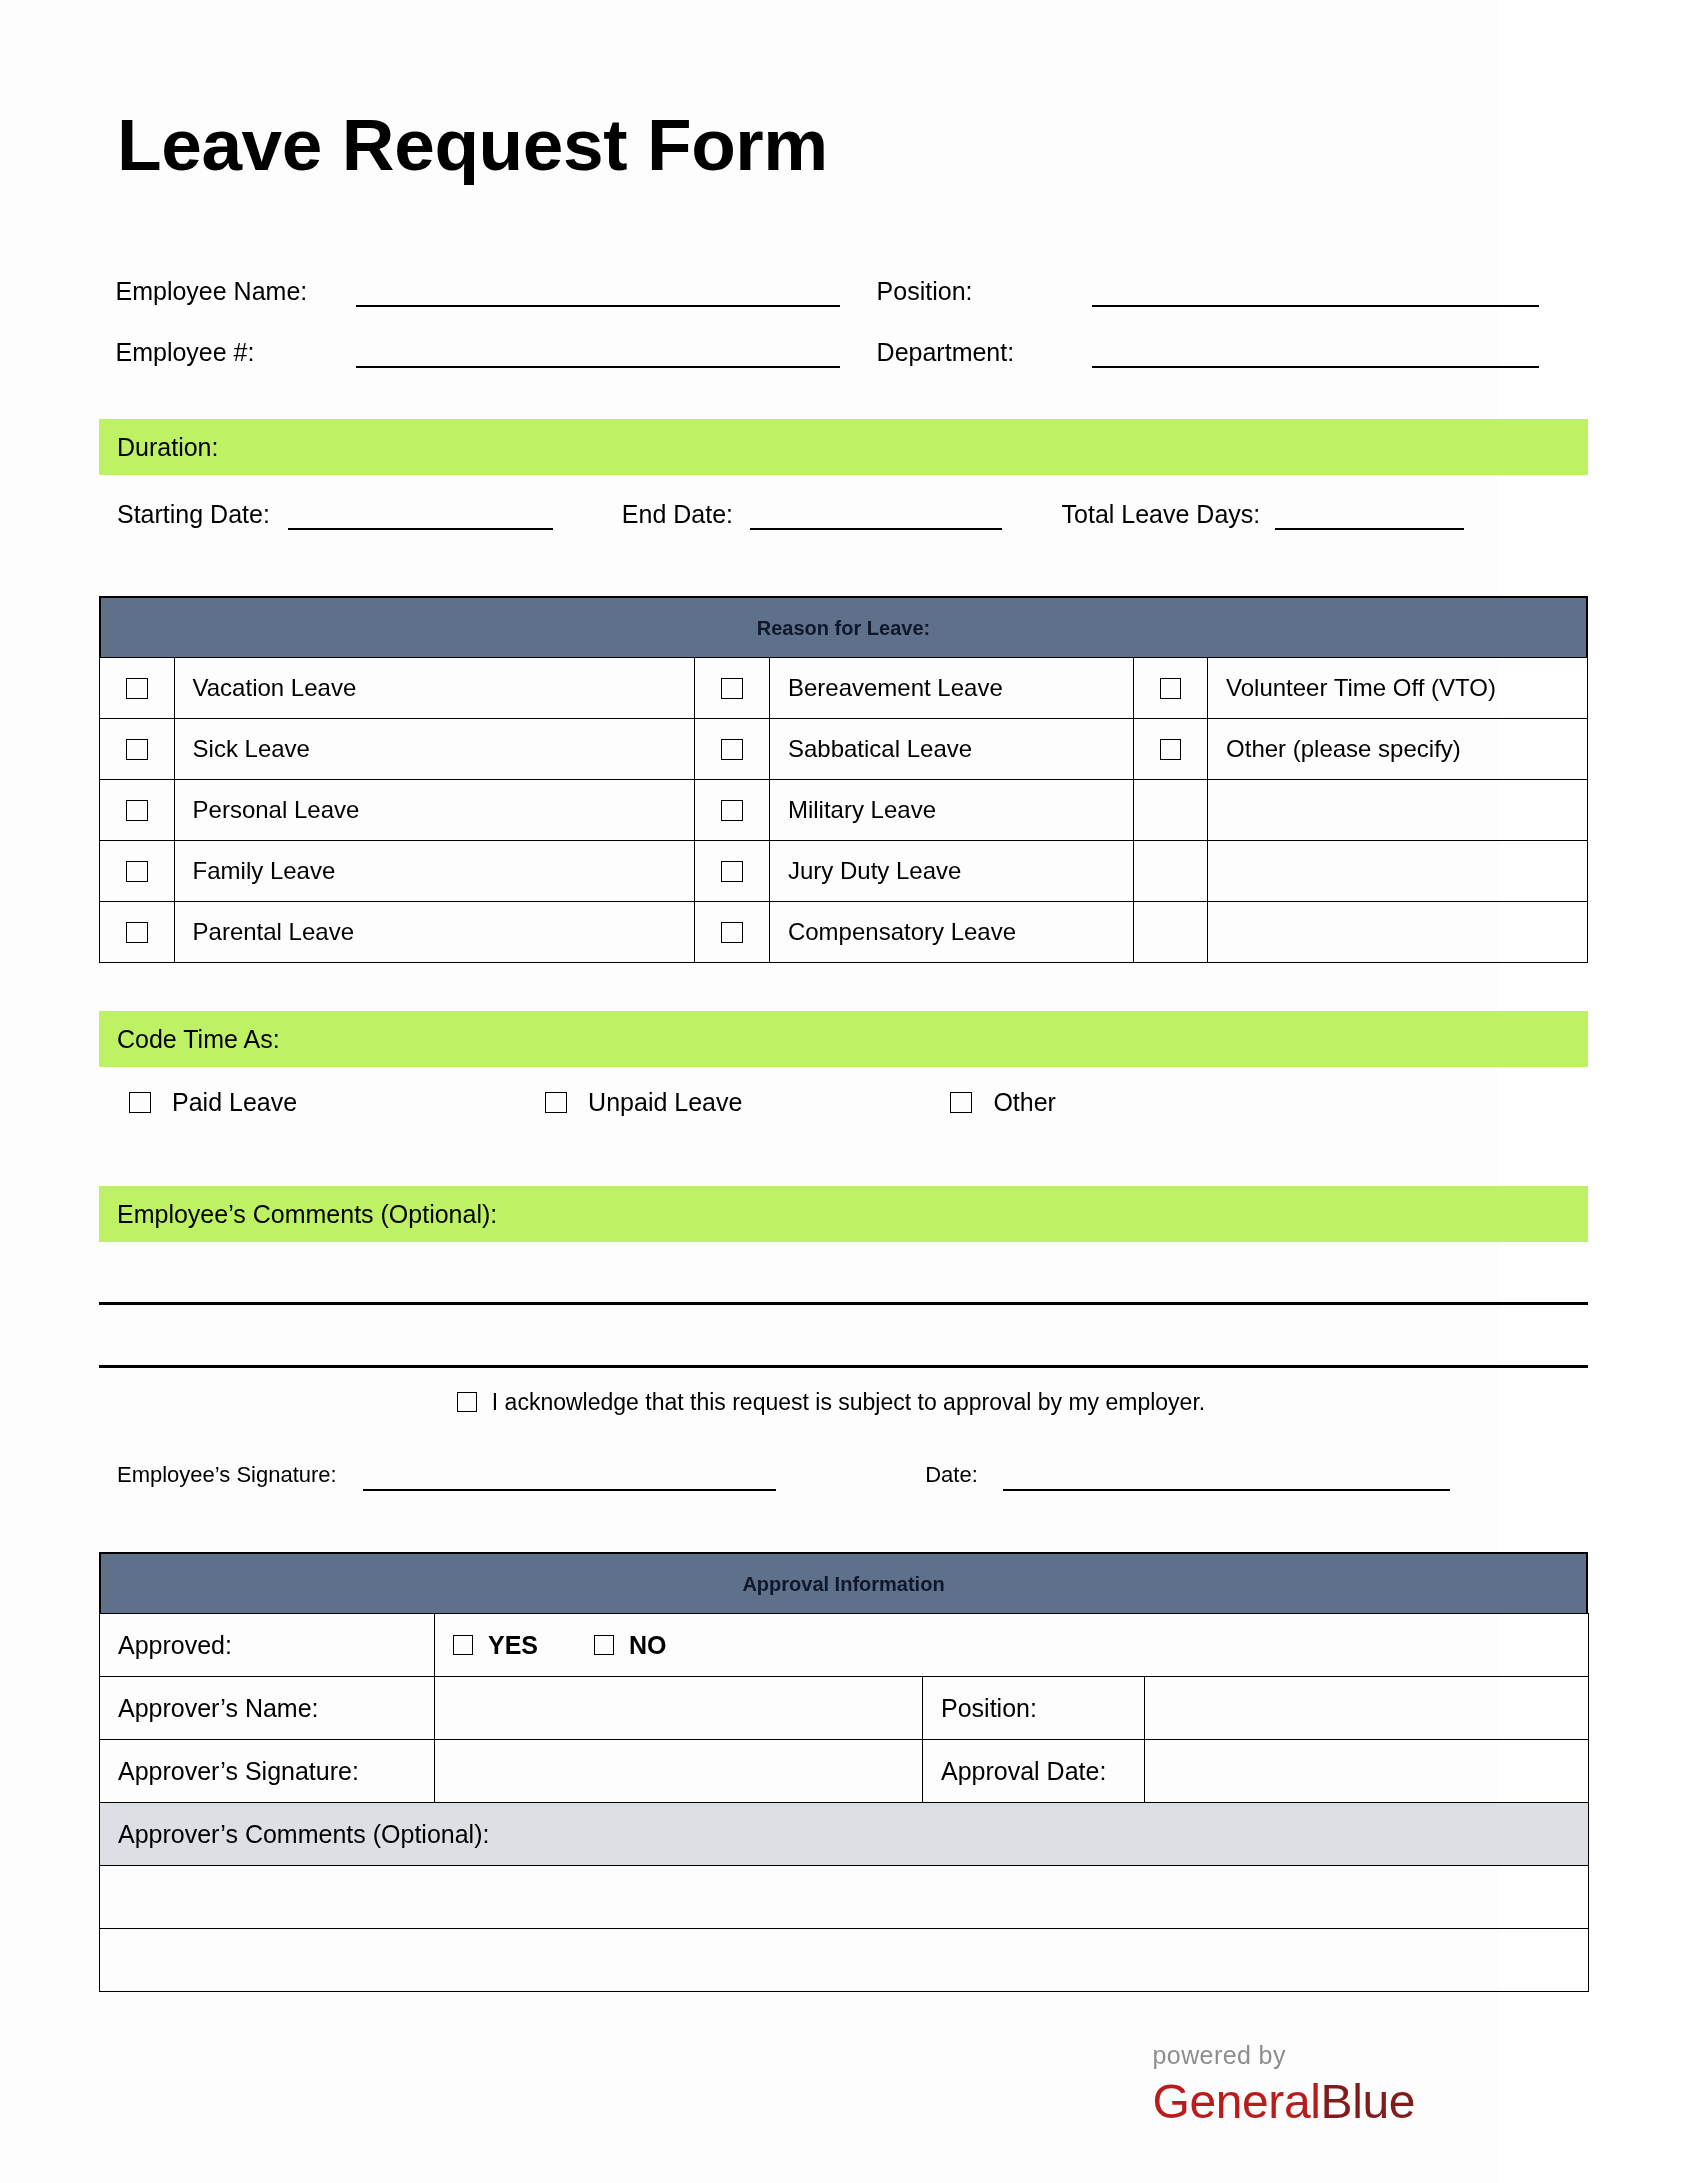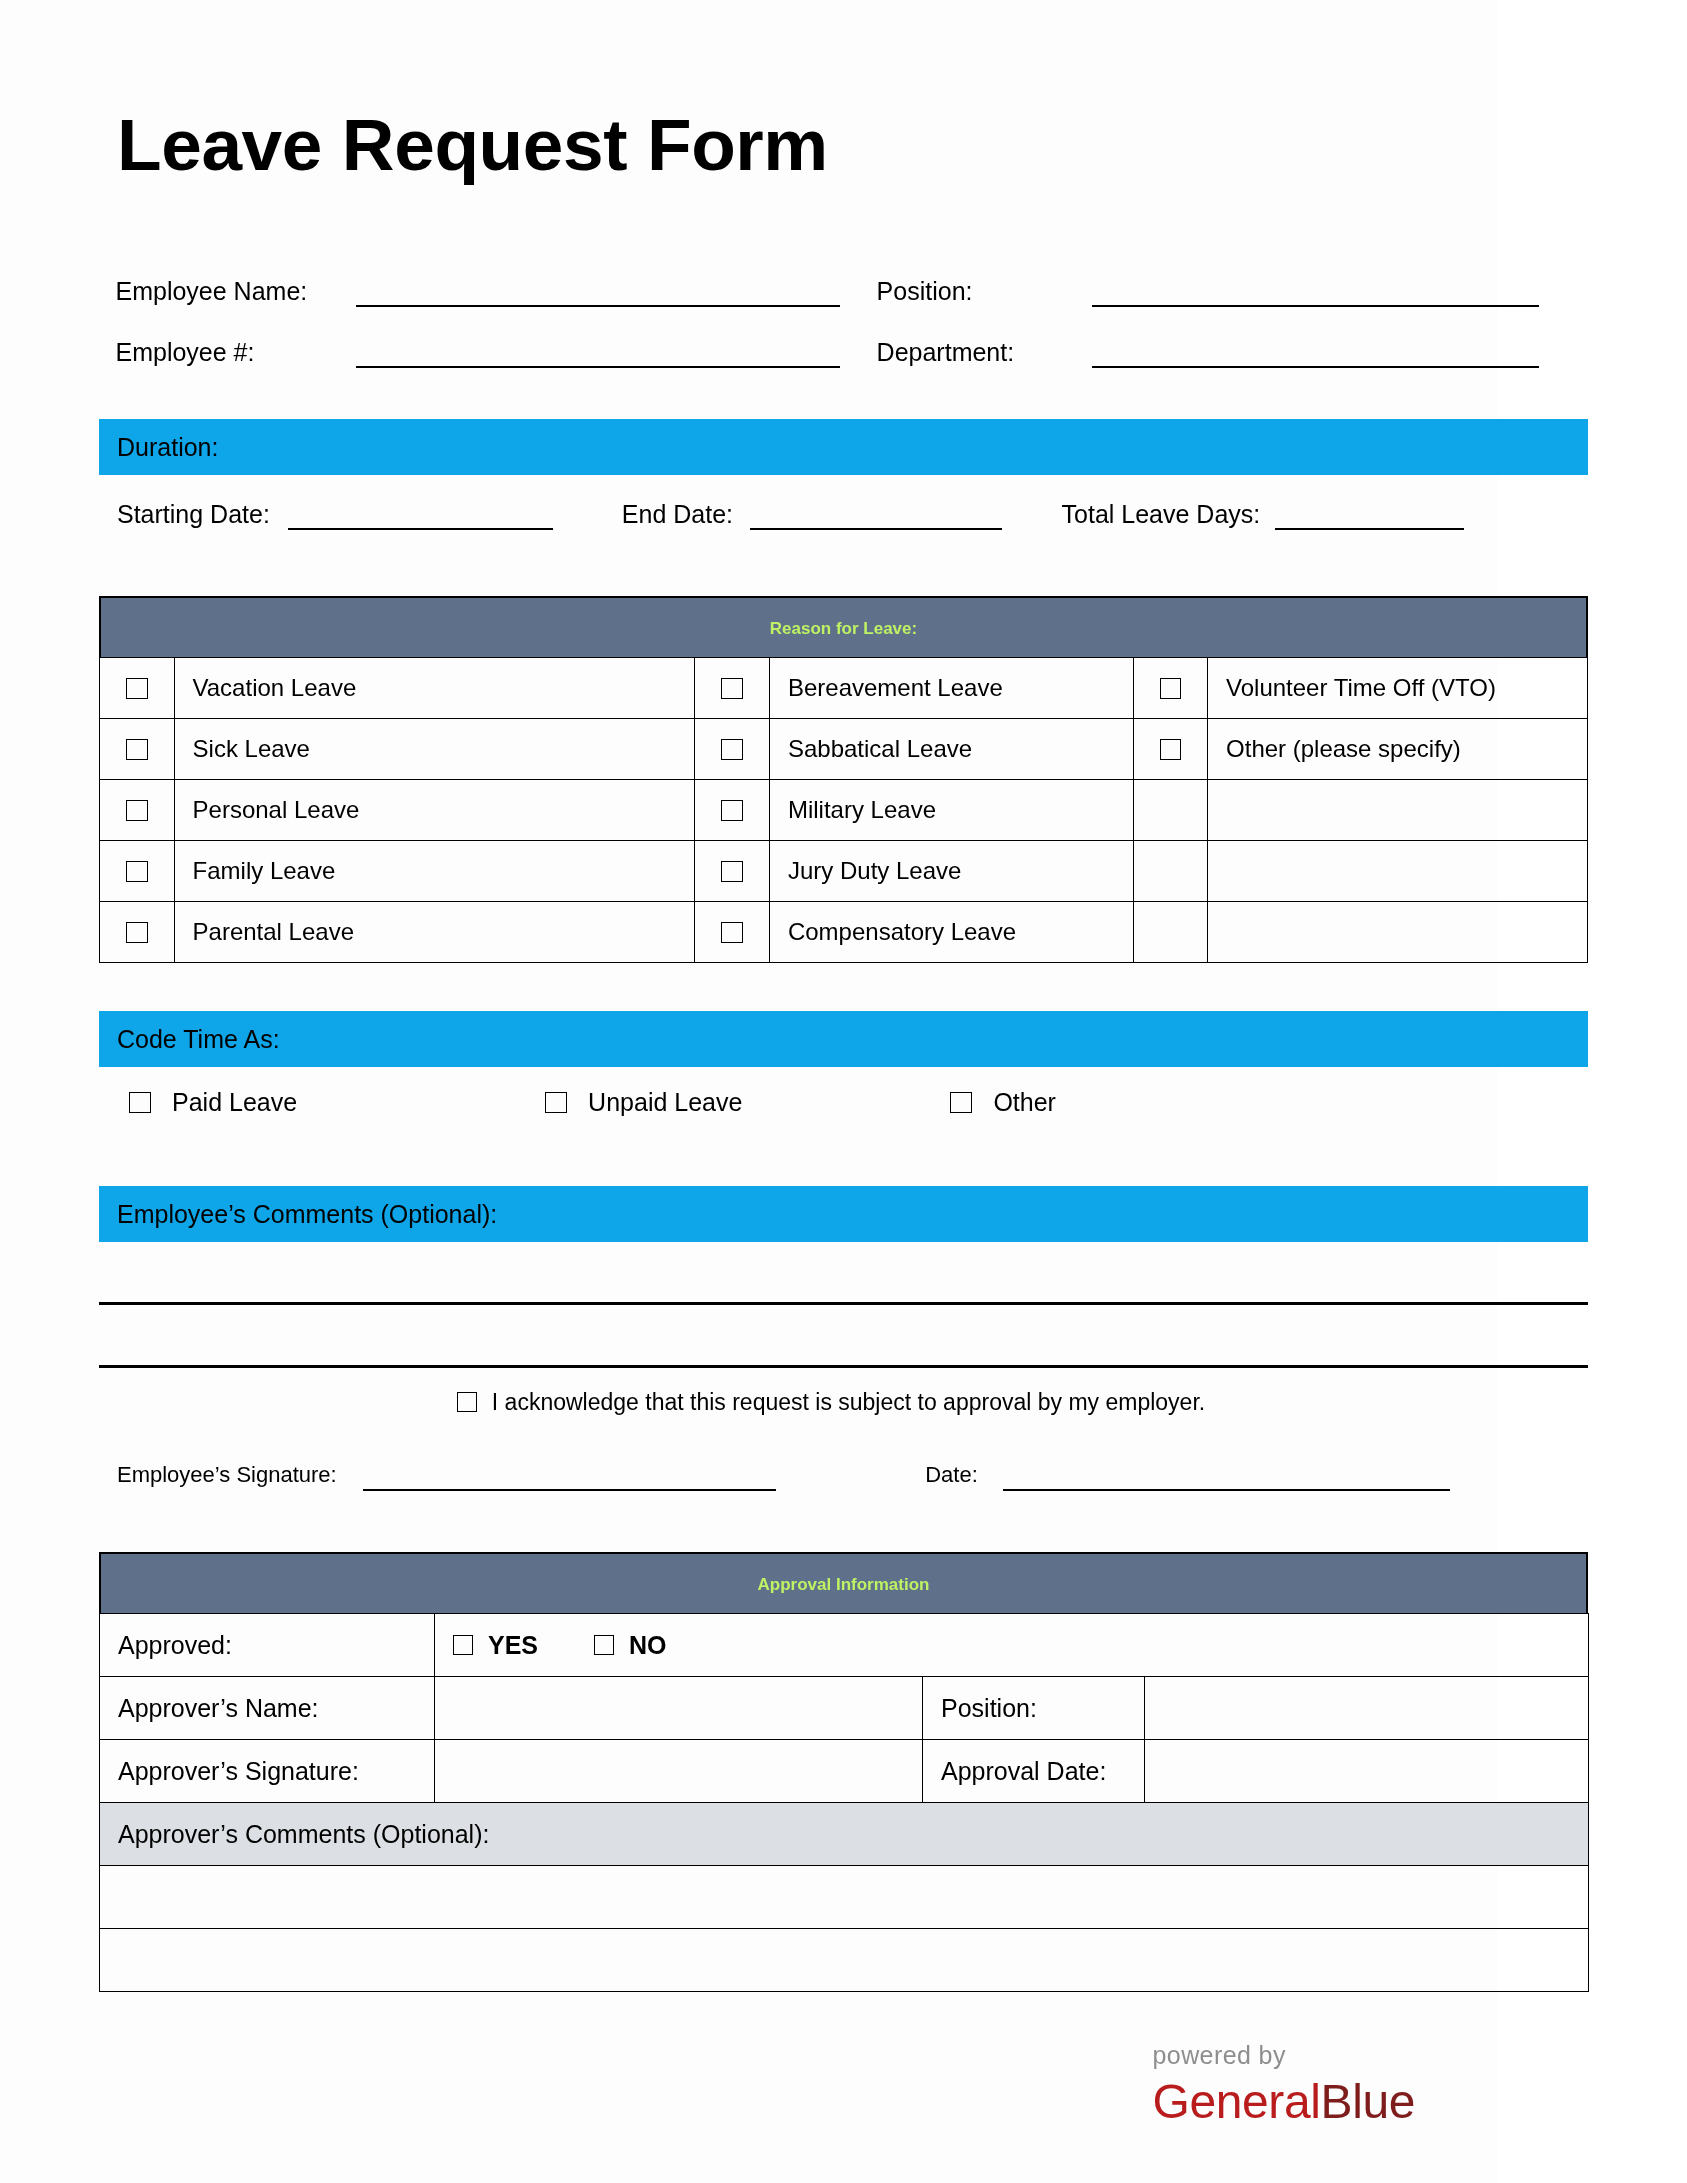--- a/index.html
+++ b/index.html
@@ -64,21 +64,21 @@
   .rule {
     border-bottom: 2.5px solid #000;
     height: 0.8px;
   }
   .rule-emp  { width: 484px; margin-bottom: 8.3px; }
   .rule-pos  { width: 447px; margin-bottom: 8.3px; }
   .spacer-mid { width: 33px; }
 
   
   .gray-band {
-    background: #0ea5e9;
+    background: #bef264;
     height: 56px;
     display: flex;
     align-items: center;
     padding-left: 18px;
     font-size: 25px;
   }
   .band-duration { margin-top: 43px; }
   .band-code     { margin-top: 48px; }
   .band-comments { margin-top: 48px; }
 
@@ -101,22 +101,22 @@
   .dur-gap-b { width: 69px; }
   .dur-gap-c { width: 16.5px; }
   .dur-rule-b { width: 252px; }
   .dur-gap-d { width: 60px; }
   .dur-gap-e { width: 15px; }
   .dur-rule-c { width: 189px; }
 
   
   .section-header {
     background: #5f708a;
-    color: #bef264;
-    font-size: 17px;
+    color: #0f172a;
+    font-size: 20px;
     font-weight: bold;
     text-align: center;
     height: 61px;
     line-height: 61px;
     border: 2.5px solid #000;
     border-bottom: none;
   }
   .reason-header { margin-top: 56px; }
 
   

